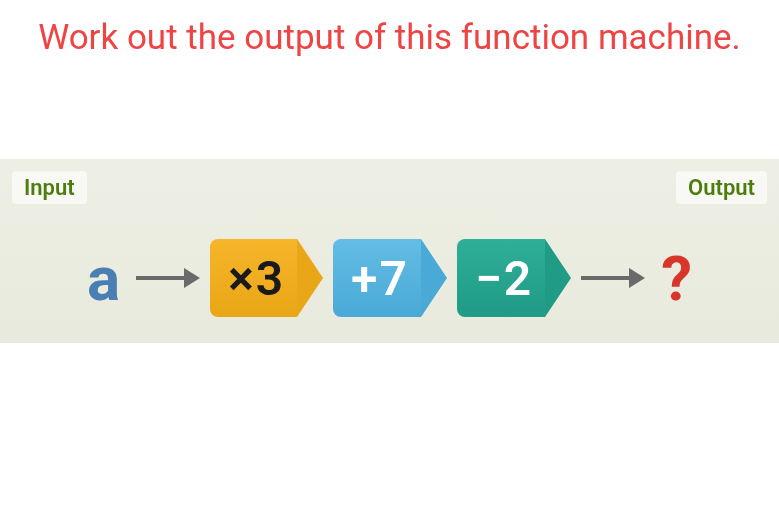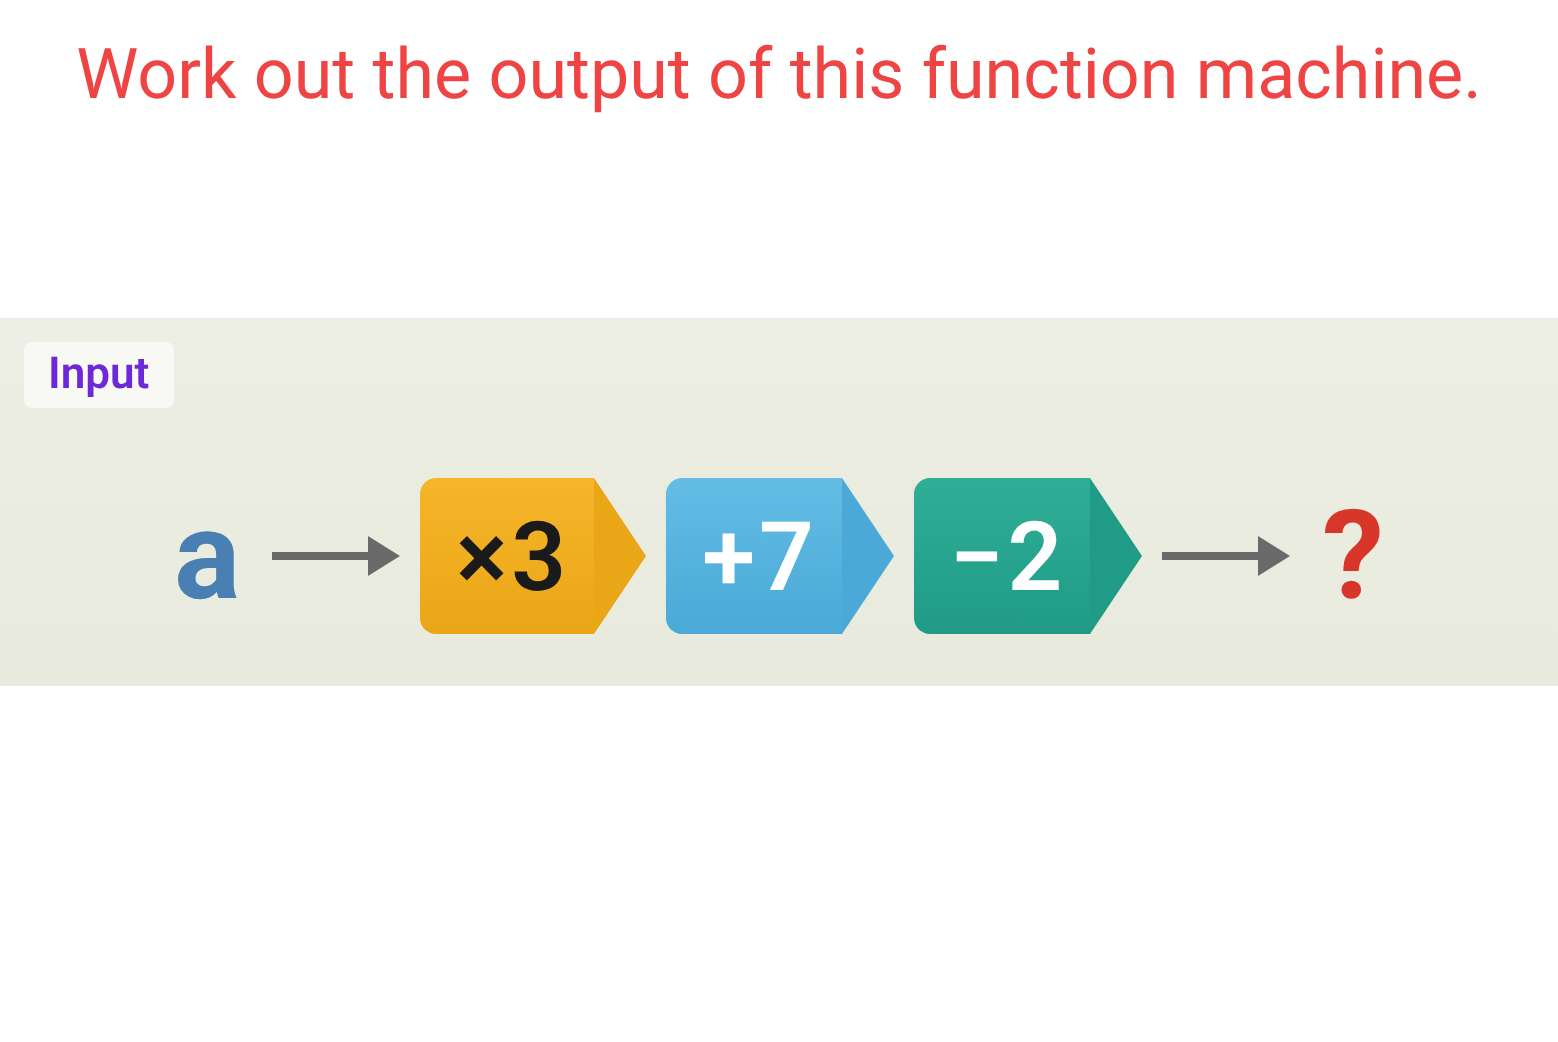--- a/index.html
+++ b/index.html
@@ -26,21 +26,21 @@
     position: relative;
   }
   .tag {
     position: absolute;
     top: 12px;
     background: #f8f8f5;
     border-radius: 4px;
     padding: 4px 12px;
     font-size: 22px;
     font-weight: 600;
-    color: #6d28d9;
+    color: #4d7c0f;
   }
   .tag-input { left: 12px; }
   .tag-output { right: 12px; }
 
   .flow {
     position: absolute;
     left: 0; right: 0;
     top: 80px;
     display: flex;
     align-items: center;
@@ -134,20 +134,21 @@
     margin-left: 6px;
   }
 </style>
 </head>
 <body>
 
 <div class="question">Work out the output of this function machine.</div>
 
 <div class="machine-panel">
   <div class="tag tag-input">Input</div>
+  <div class="tag tag-output">Output</div>
 
   <div class="flow">
     <div class="input-var">a</div>
 
     <div class="arrow"></div>
 
     <div class="op op-orange">
       <div class="op-body">
         <span class="op-sym">×</span>
           <span class="op-num">3</span>

